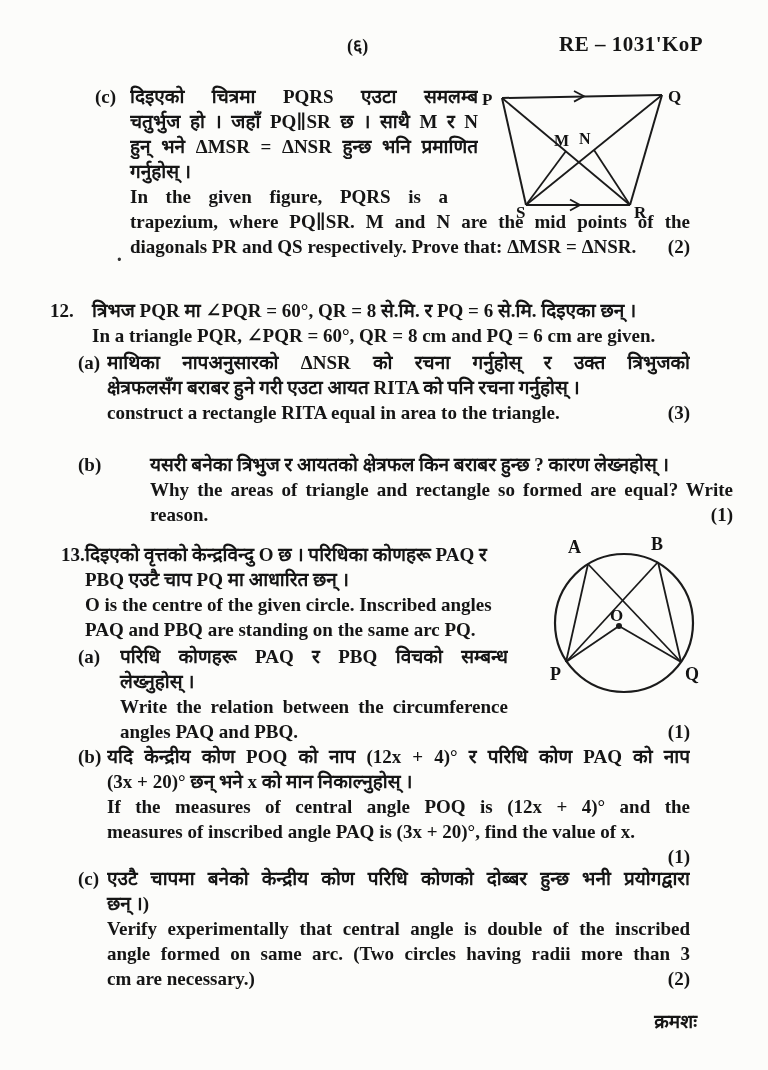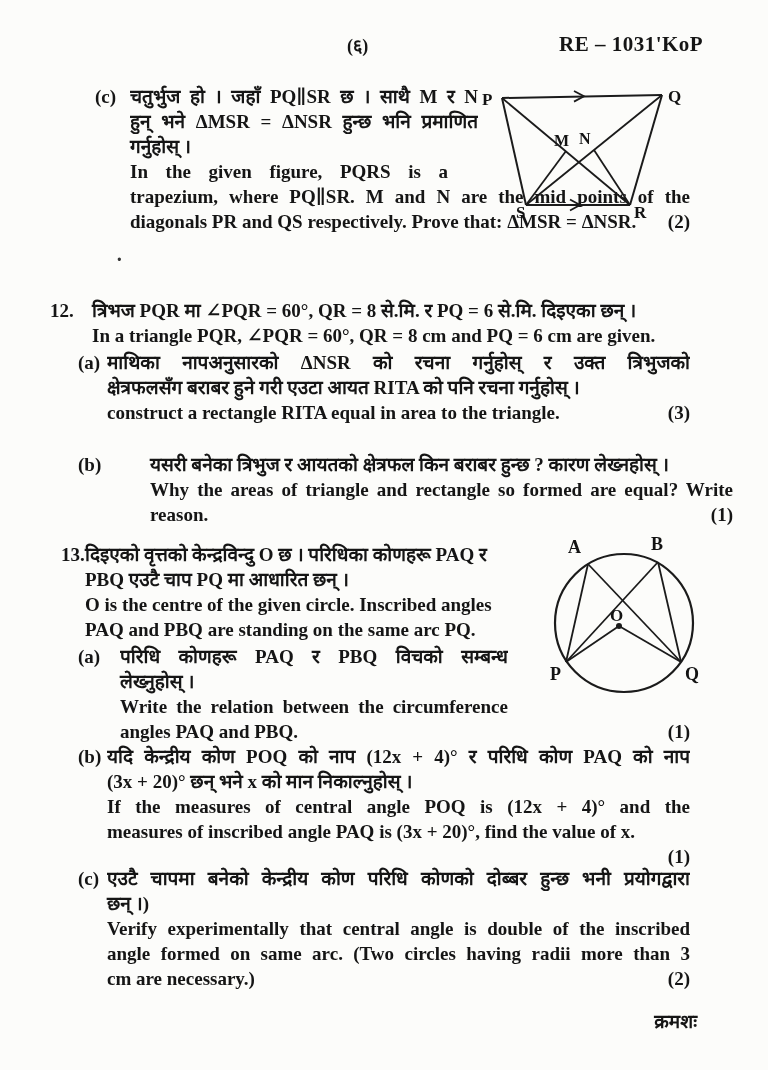--- a/index.html
+++ b/index.html
@@ -34,20 +34,21 @@
 </head>
 <body>
 
 <div class="page">
 
   <div class="abs hdr-num" style="left:347px; top:33px;">(६)</div>
   <div class="abs hdr-code" style="left:549px; top:32px;margin-left:10px;">RE – 1031'KoP</div>
 
   <div class="abs qlabel" style="left:95px; top:84px;">(c)</div>
   <div class="abs" style="left:130px; top:84px;">
+    <div class="ln w348 jl">दिइएको चित्रमा PQRS एउटा समलम्ब</div>
     <div class="ln w348 jl">चतुर्भुज हो । जहाँ PQ∥SR छ । साथै M र N</div>
     <div class="ln w348 jl">हुन् भने ΔMSR = ΔNSR हुन्छ भनि प्रमाणित</div>
     <div class="ln w348">गर्नुहोस् ।</div>
     <div class="ln w310 jl">In the given figure, PQRS is a</div>
     <div class="ln w560 jl">trapezium, where PQ∥SR. M and N are the mid points of the</div>
     <div class="ln w560 row">
       <span>diagonals PR and QS respectively. Prove that: ΔMSR = ΔNSR.</span>
       <span class="marks">(2)</span>
     </div>
   </div>

